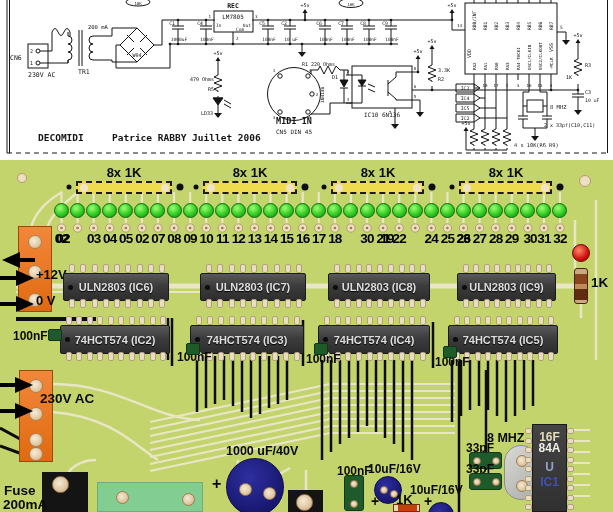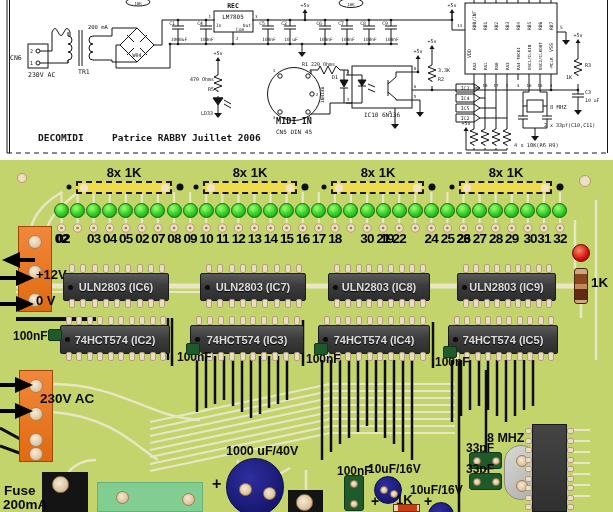--- a/index.html
+++ b/index.html
@@ -586,20 +586,26 @@
       <div class="smallpad" style="left:3px;top:4px;width:8px;height:8px;"></div>
       <div class="smallpad" style="left:22px;top:4px;width:8px;height:8px;"></div>
     </div>
     <div class="plabel" style="left:487px;top:272px;font-size:12.5px;">8 MHZ</div>
     <div style="position:absolute;left:504px;top:285px;width:34px;height:55px;border-radius:17px;background:linear-gradient(135deg,#d8d8d4,#aeaeaa);border:1px solid #8c8c88;box-sizing:border-box;">
       <div class="smallpad" style="left:11px;top:9px;width:12px;height:12px;"></div>
       <div class="smallpad" style="left:11px;top:34px;width:12px;height:12px;"></div>
     </div>
 
     <div id="ic1" style="position:absolute;left:532px;top:264px;width:35px;height:88px;background:linear-gradient(180deg,#444,#303030);border:1px solid #191919;box-sizing:border-box;">
+      <div style="position:absolute;left:0;top:7px;width:100%;">
+        <div class="ic1txt" style="color:#e4dcba;">16F</div>
+        <div class="ic1txt" style="color:#f0efe6;">84A</div>
+        <div class="ic1txt" style="color:#95a1cb;margin-top:8px;">U</div>
+        <div class="ic1txt" style="color:#4252b4;margin-top:4px;">IC1</div>
+      </div>
     <div class="pin" style="left:-8px;top:3px;width:7px;height:6px;"></div>
         <div class="pin" style="left:34px;top:3px;width:7px;height:6px;"></div>
         <div class="pin" style="left:-8px;top:12.5px;width:7px;height:6px;"></div>
         <div class="pin" style="left:34px;top:12.5px;width:7px;height:6px;"></div>
         <div class="pin" style="left:-8px;top:22px;width:7px;height:6px;"></div>
         <div class="pin" style="left:34px;top:22px;width:7px;height:6px;"></div>
         <div class="pin" style="left:-8px;top:31.5px;width:7px;height:6px;"></div>
         <div class="pin" style="left:34px;top:31.5px;width:7px;height:6px;"></div>
         <div class="pin" style="left:-8px;top:41px;width:7px;height:6px;"></div>
         <div class="pin" style="left:34px;top:41px;width:7px;height:6px;"></div>

